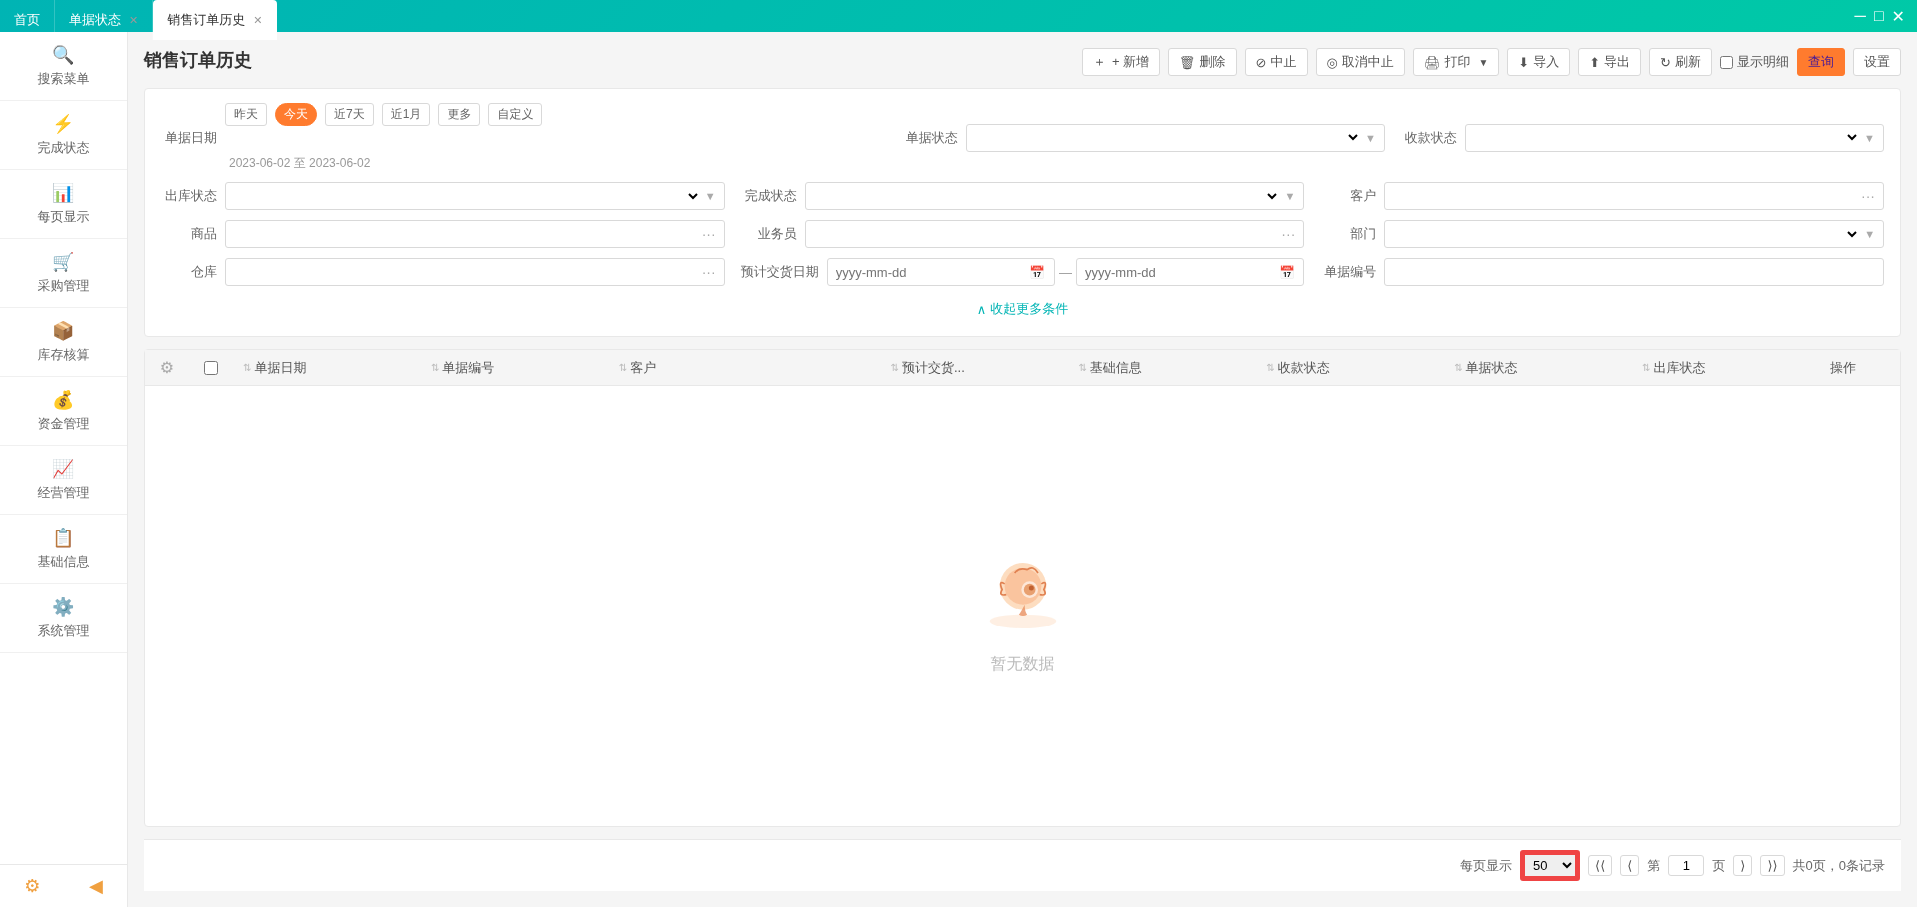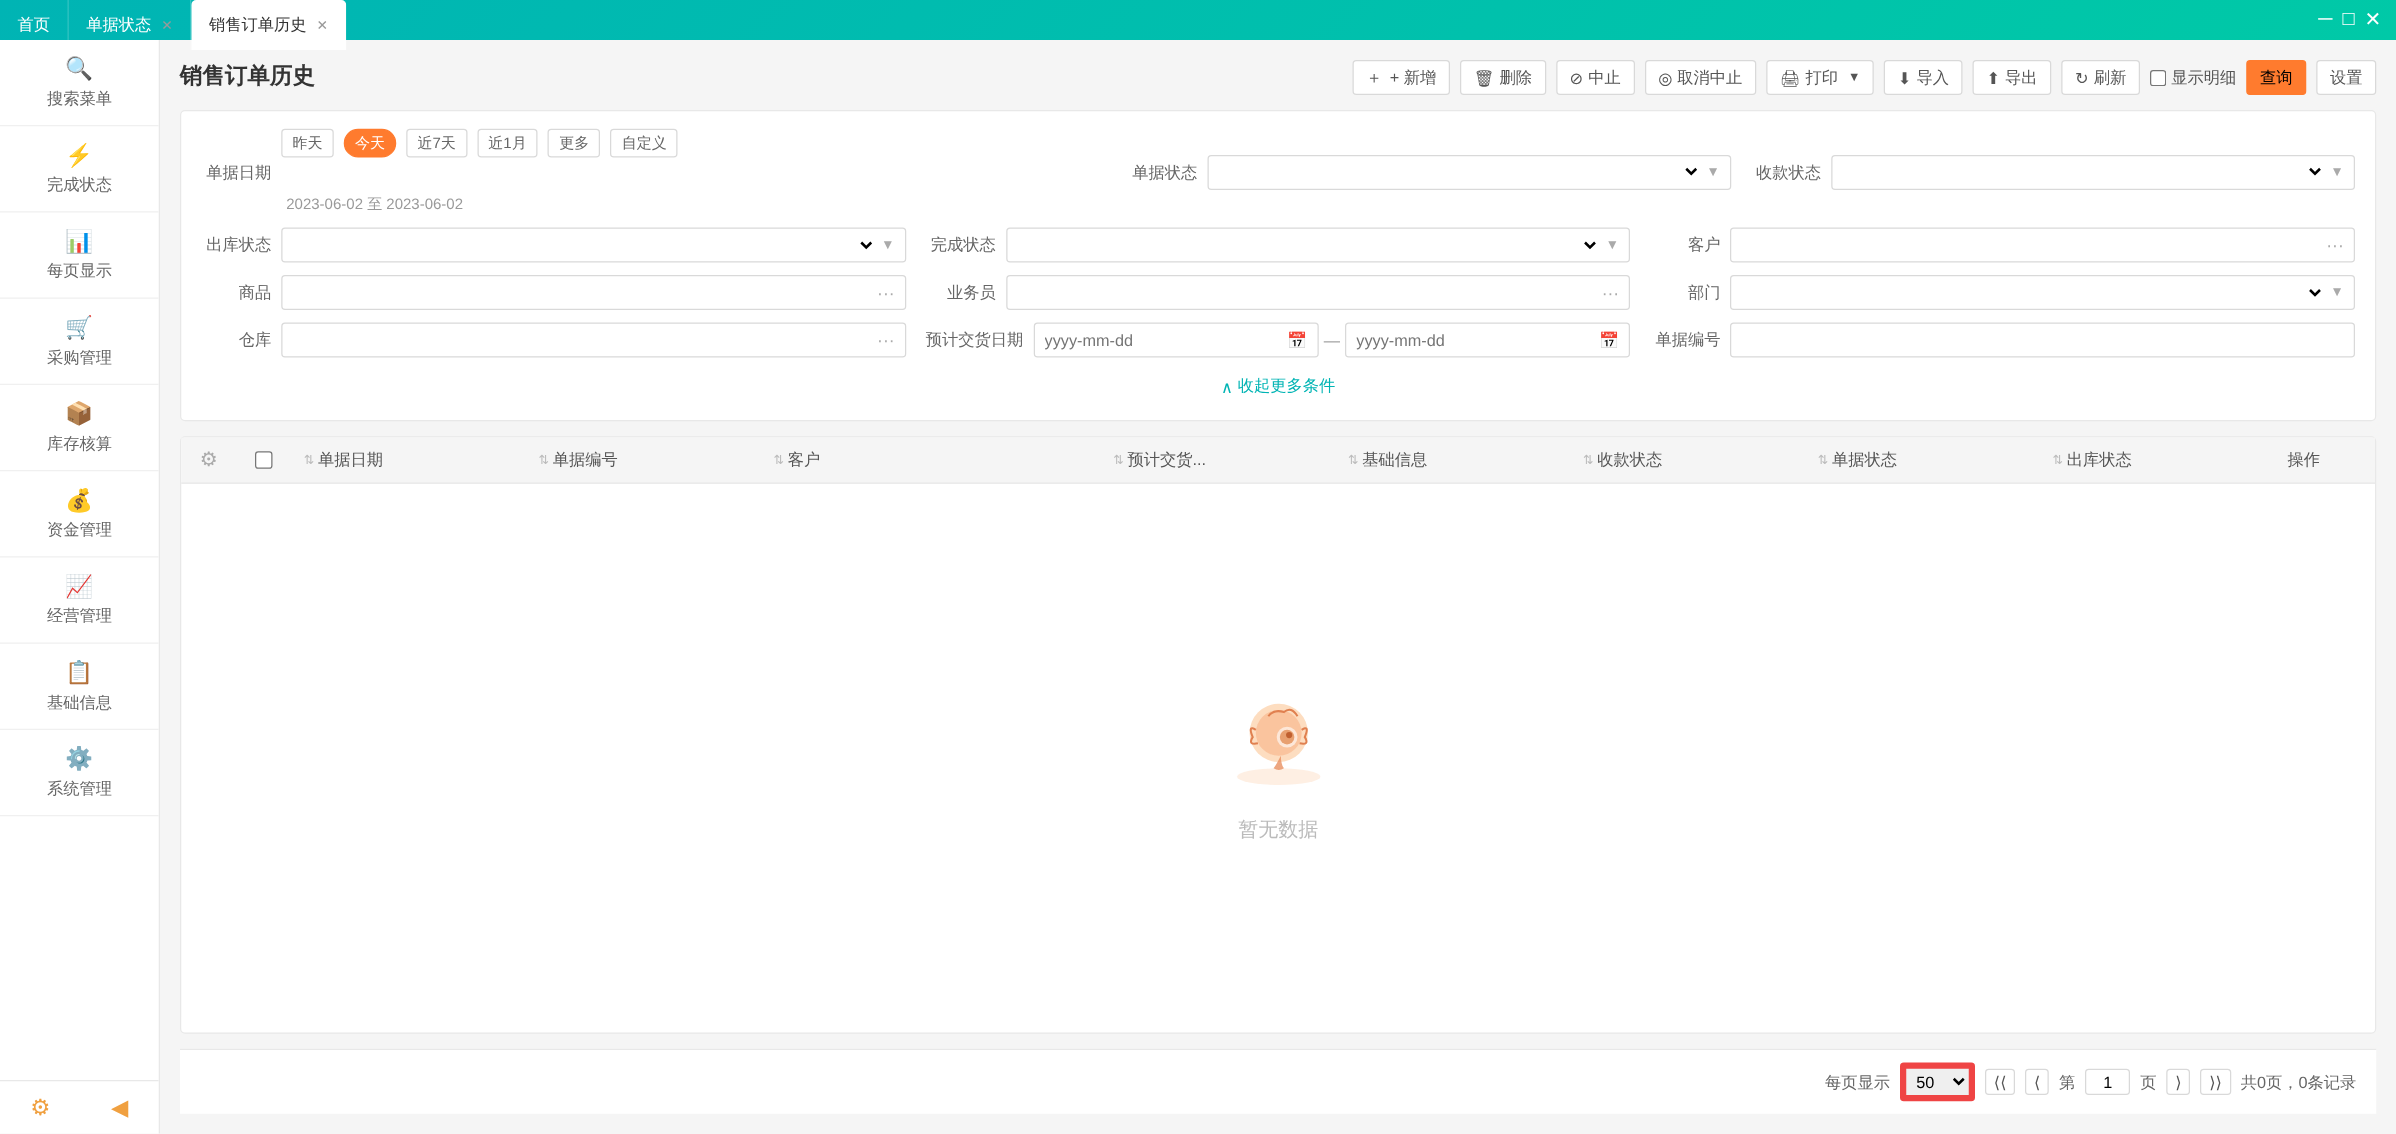--- a/index.html
+++ b/index.html
@@ -119,21 +119,21 @@
       gap: 4px;
       padding: 4px 10px;
       border: 1px solid #d9d9d9;
       border-radius: 3px;
       background: #fff;
       cursor: pointer;
       color: #555;
       font-size: 13px;
       white-space: nowrap;
     }
-    .toolbar-btn.primary { background: #ff7b2e; border-color: #ff7b2e; color: #000000; }
+    .toolbar-btn.primary { background: #ff7b2e; border-color: #ff7b2e; color: #4c1d95; }
 
     
     .filter-panel {
       background: #fff;
       border-radius: 4px;
       padding: 14px 16px;
       border: 1px solid #e8e8e8;
     }
     .filter-row {
       display: flex;

